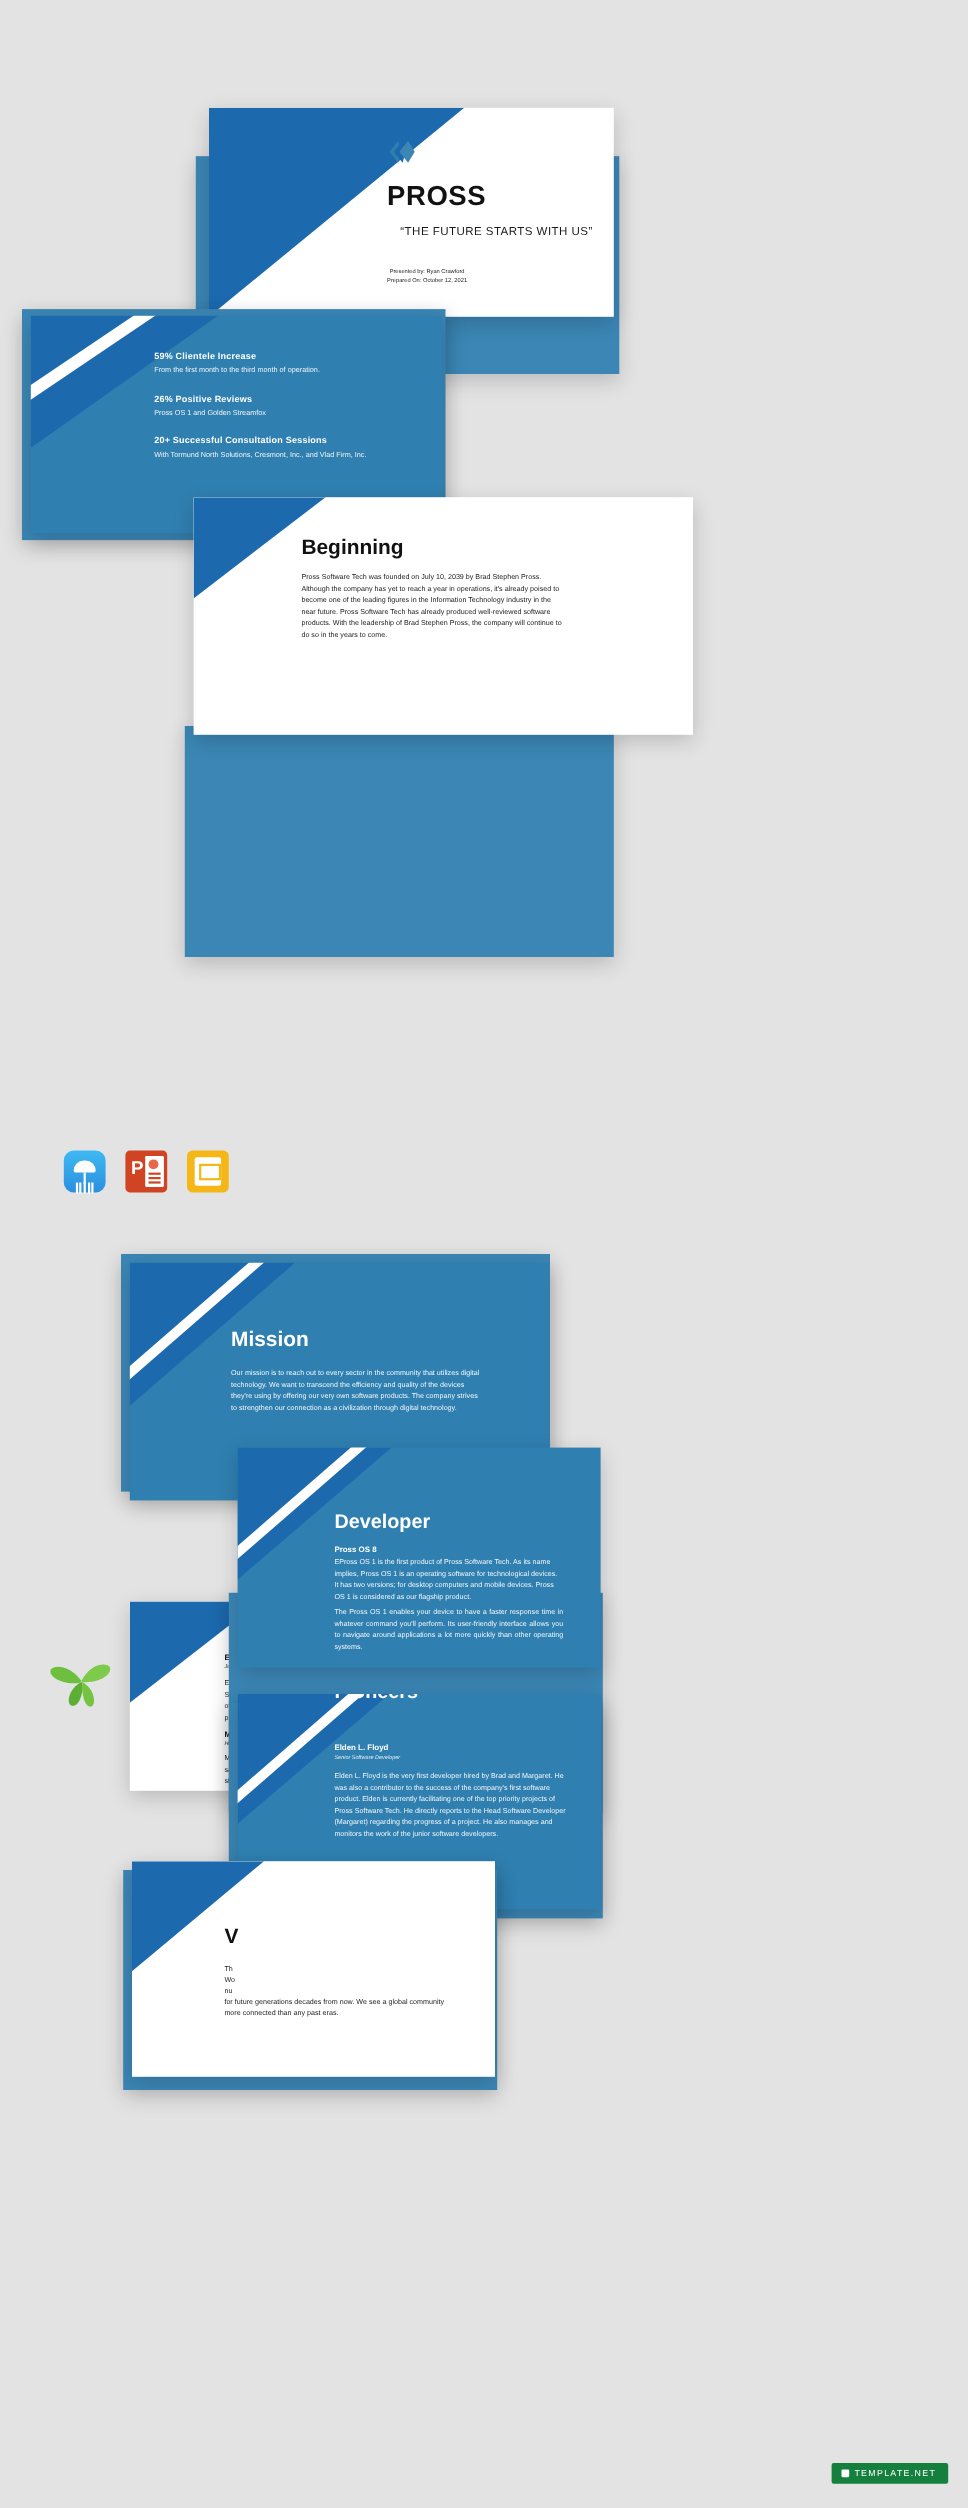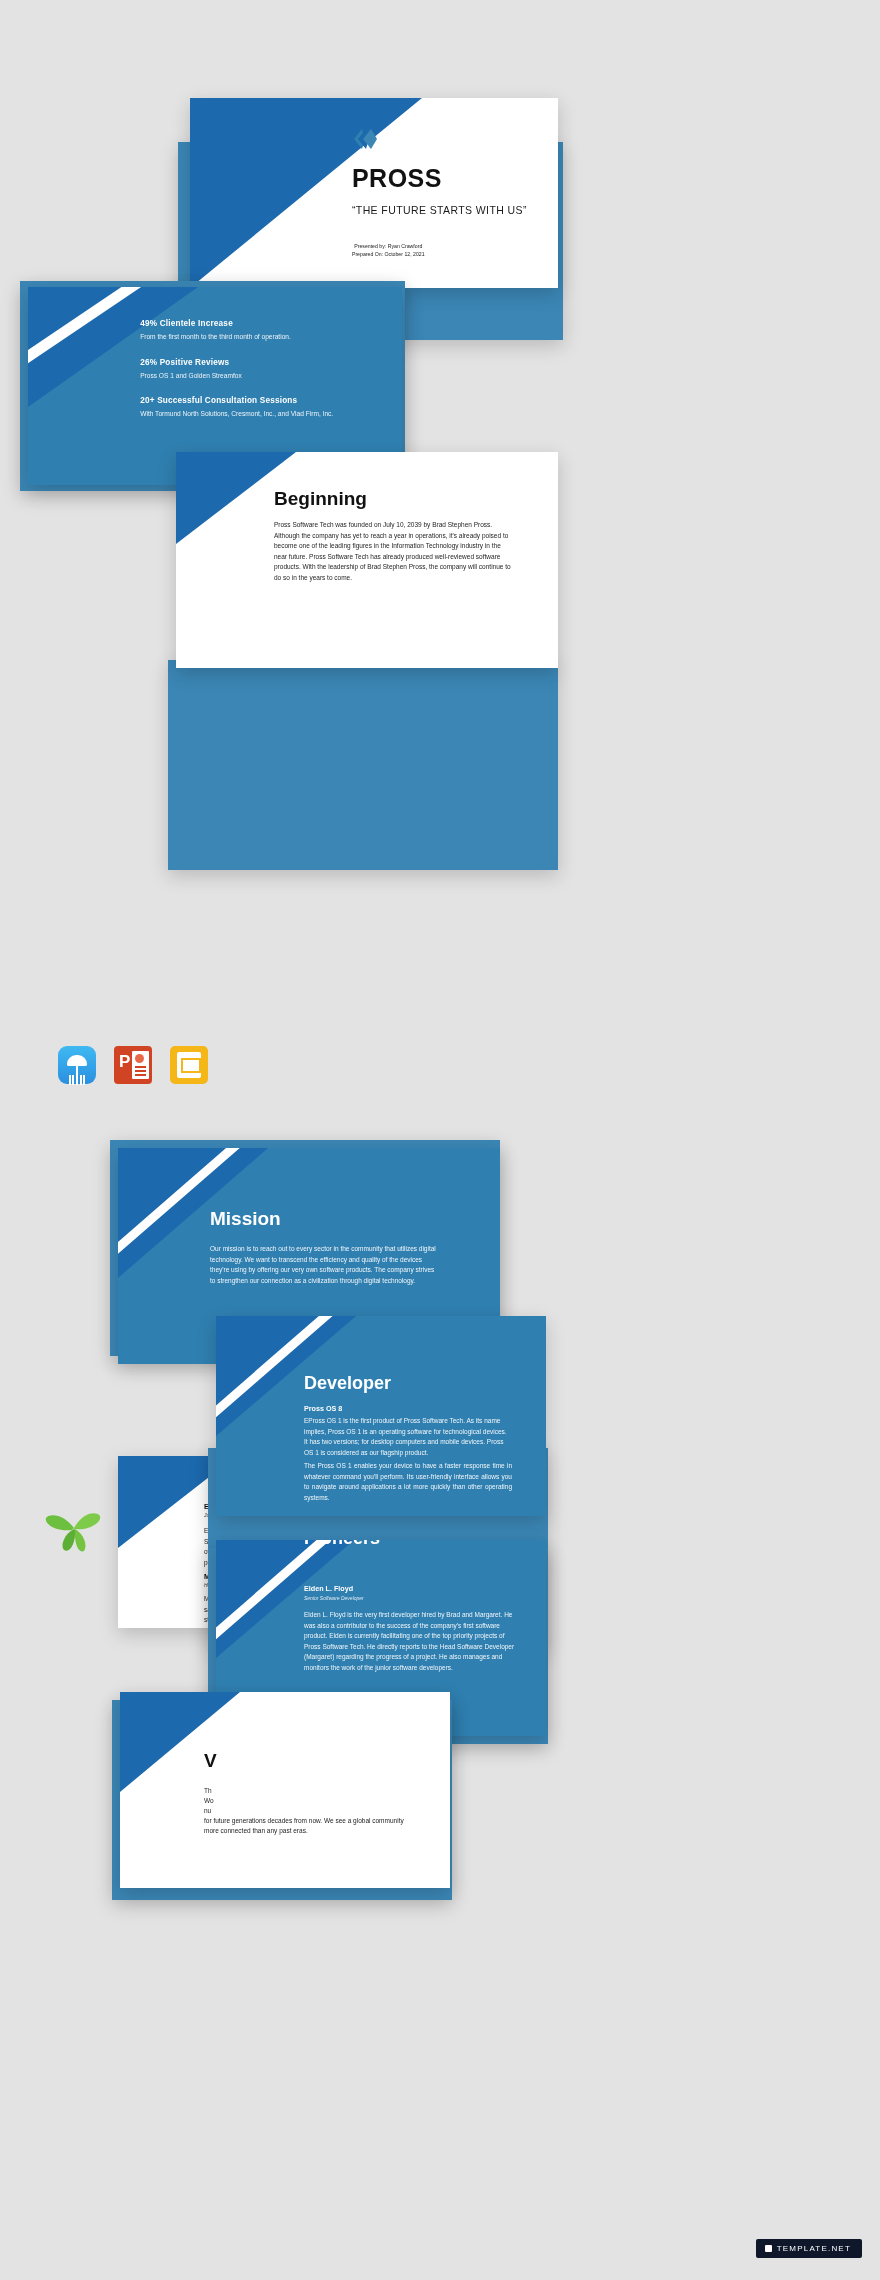--- a/index.html
+++ b/index.html
@@ -61,21 +61,21 @@
     font-size: 25px;
     letter-spacing: 0.5px;
     line-height: 1.18;
     color: #121212;
     margin: 0;
   }
   .tagline {
     font-size: 10.5px;
     letter-spacing: 0.4px;
     color: #1a1a1a;
-    margin: 11px 0 0 0;
+    margin: 11px 0 0 12px;
   }
   .presented {
     font-size: 5.2px;
     line-height: 1.55;
     color: #222;
     margin-top: 26px;
     text-align: center;
   }
 
   
@@ -147,21 +147,21 @@
     border: 2px solid #f5b718; background: #fff;
   }
 
   
   #leaf { position:absolute; left:44px; top:1498px; width:62px; height:56px; }
 
   
   #watermark {
     position: absolute;
     right: 18px; bottom: 22px;
-    background: #0f172a;
+    background: #15803d;
     color: #ffffff;
     font-size: 8px;
     letter-spacing: 1.2px;
     padding: 5px 11px 5px 9px;
     border-radius: 2px;
     display: flex; align-items: center; gap: 5px;
   }
   #watermark .wm-dot { width:7px; height:7px; background:#fff; border-radius:1px; display:inline-block; }
 </style>
 </head>
@@ -192,37 +192,37 @@
 </div>
 
 <div class="frame" style="left:20px; top:281px; width:385px; height:210px;"></div>
 
 <div class="slide blue" id="stats-slide" style="left:28px; top:287px; width:374px; height:198px;">
   <div class="wedge" style="border-width:120px 170px 0 0; border-color:#1c69ae transparent transparent transparent;"></div>
   <div class="white-band" style="left:-40px; top:90px; width:300px; height:11px; transform:rotate(-34deg);"></div>
 
   <div class="stat-list">
     <div class="stat-item">
-      <p class="stat-head">49% Clientele Increase</p>
+      <p class="stat-head">59% Clientele Increase</p>
       <p class="stat-sub">From the first month to the third month of operation.</p>
     </div>
     <div class="stat-item">
       <p class="stat-head">26% Positive Reviews</p>
       <p class="stat-sub">Pross OS 1 and Golden Streamfox</p>
     </div>
     <div class="stat-item">
       <p class="stat-head">20+ Successful Consultation Sessions</p>
       <p class="stat-sub">With Tormund North Solutions, Cresmont, Inc., and Vlad Firm, Inc.</p>
     </div>
   </div>
 </div>
 
 <div class="frame" style="left:168px; top:660px; width:390px; height:210px;"></div>
 
-<div class="slide" id="beginning-slide" style="left:176px; top:452px; width:382px; height:216px;">
+<div class="slide" id="beginning-slide" style="left:176px; top:452px; width:454px; height:216px;">
   <div class="wedge" style="border-width:92px 120px 0 0; border-color:#1c69ae transparent transparent transparent;"></div>
 
   <h2 class="c-title" style="left:98px; top:36px; font-size:19px;">Beginning</h2>
   <p class="c-body" style="left:98px; top:68px; width:240px;">Pross Software Tech was founded on July 10, 2039 by Brad Stephen Pross. Although the company has yet to reach a year in operations, it's already poised to become one of the leading figures in the Information Technology industry in the near future. Pross Software Tech has already produced well-reviewed software products. With the leadership of Brad Stephen Pross, the company will continue to do so in the years to come.</p>
 </div>
 
 <div id="app-icons">
   <div class="app-icon ic-keynote"></div>
   <div class="app-icon ic-ppt">
     <span class="p">P</span>

